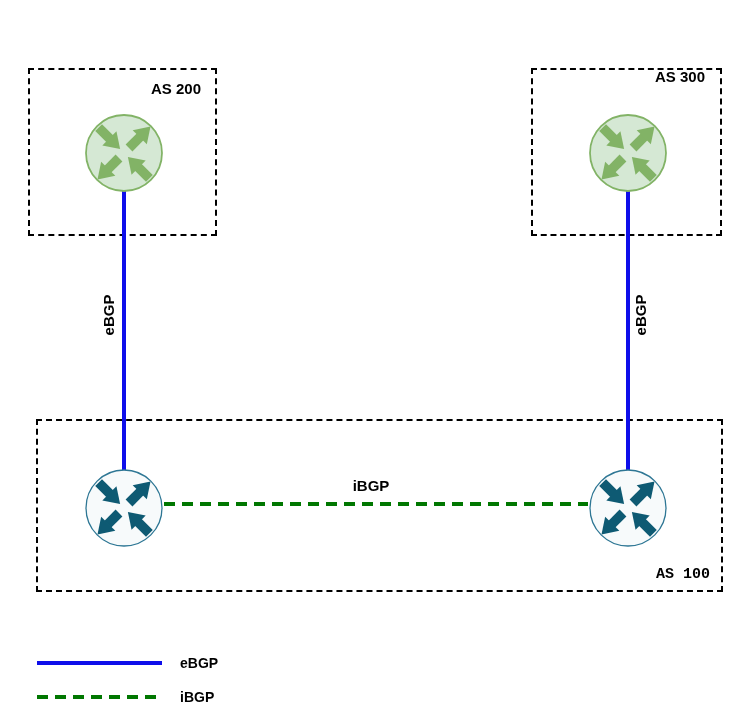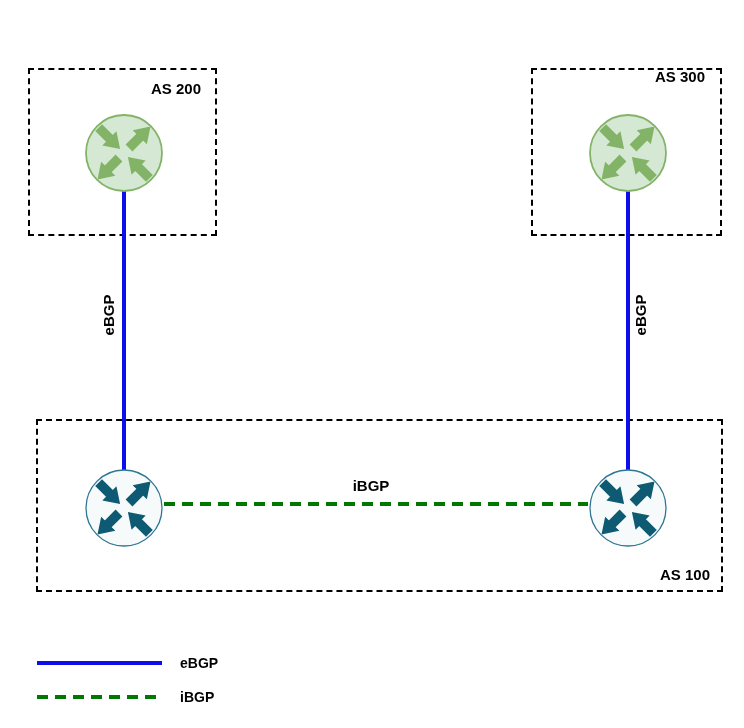--- a/index.html
+++ b/index.html
@@ -30,21 +30,21 @@
   .as-label {
     position: absolute;
     font-size: 15px;
     font-weight: bold;
     color: #000000;
     white-space: nowrap;
     text-align: right;
   }
   #label-as200 { left: 28px;  top: 80px;  width: 173px; }
   #label-as300 { left: 531px; top: 68px;  width: 174px; }
-  #label-as100 { left: 36px;  top: 566px; width: 674px; }
+  #label-as100 { left: 36px;  top: 566px; width: 674px; font-family: Liberation Mono, monospace; }
 
   
   .link { position: absolute; z-index: 1; }
   .link.ebgp-line {
     width: 4px;
     height: 350px;
     top: 158px;
     background: #0E0EEA;
   }
   #link-ebgp-left  { left: 122px; }

